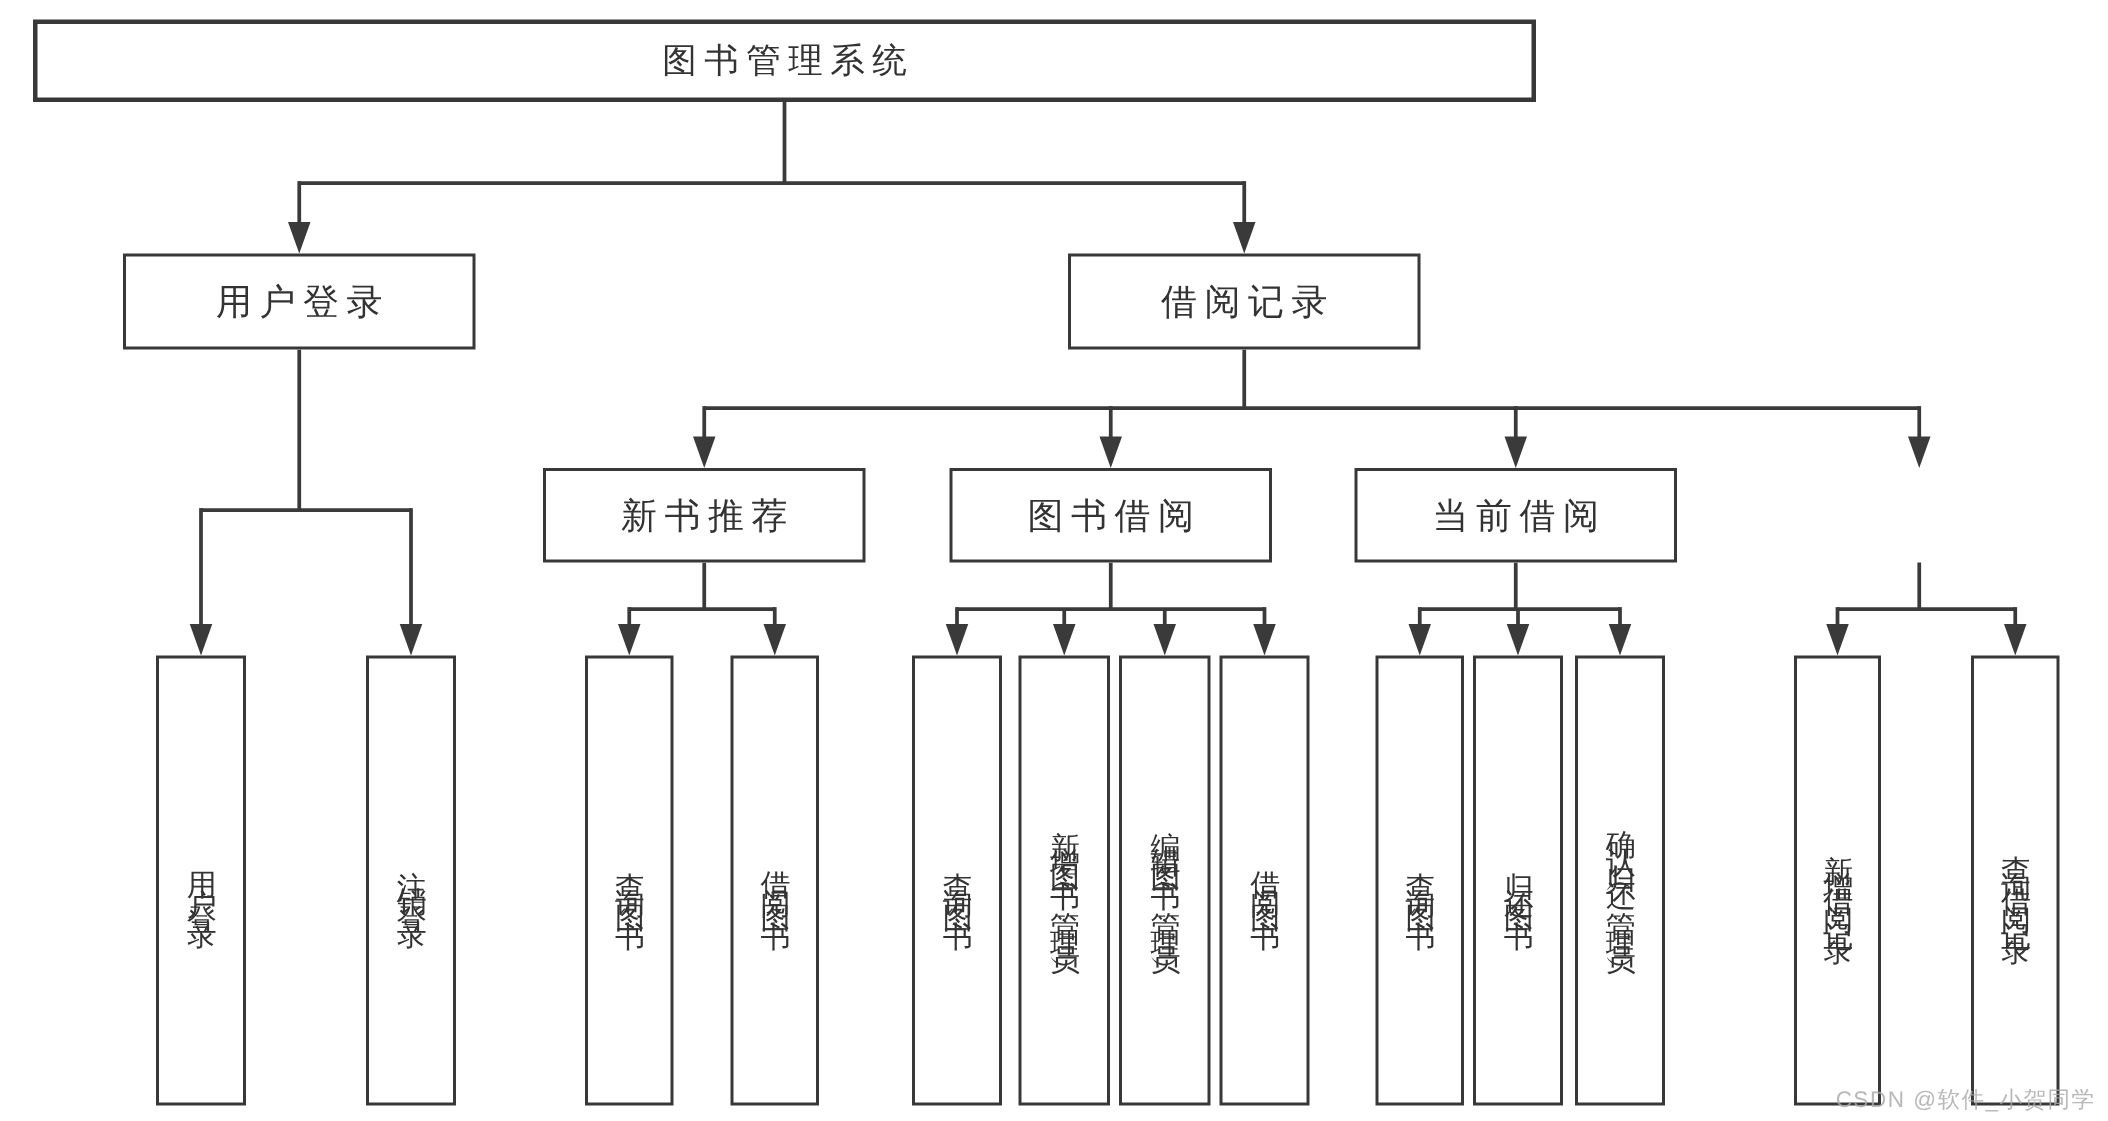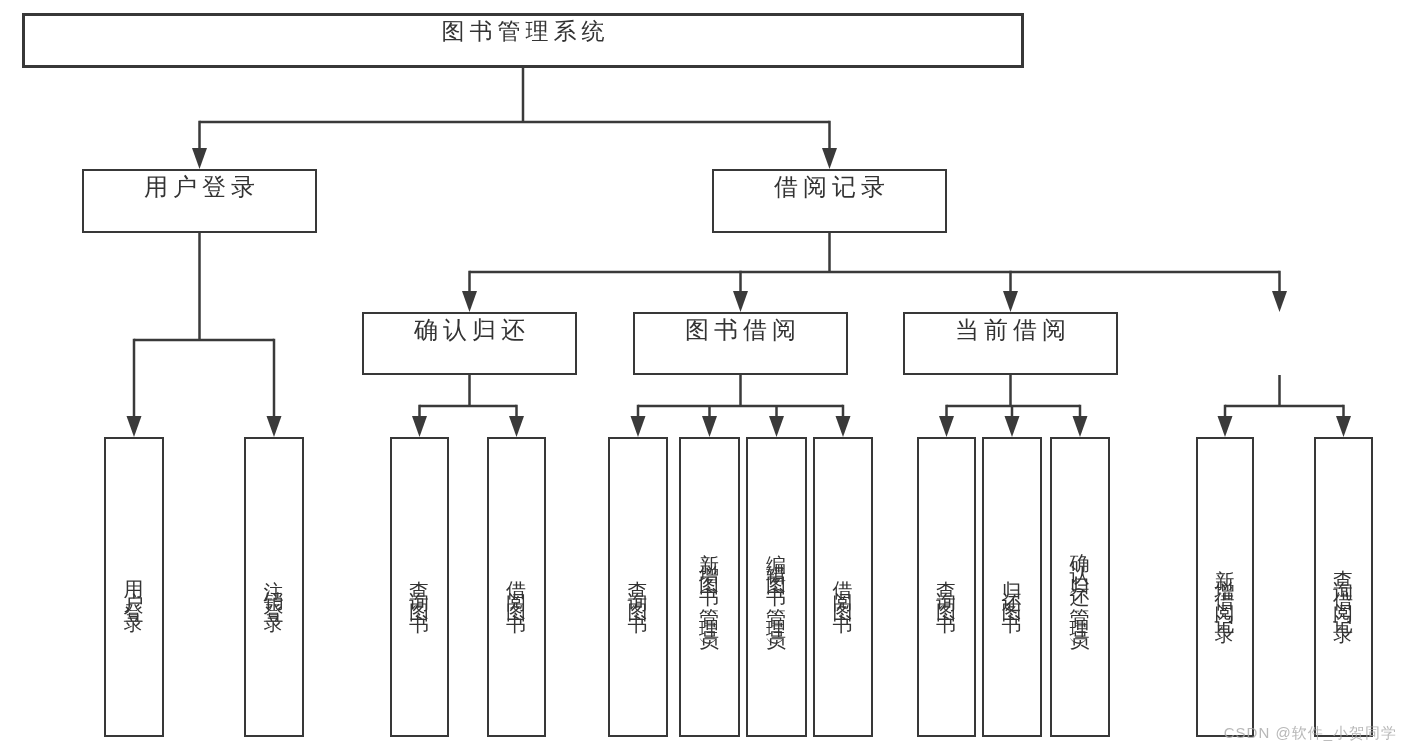--- a/index.html
+++ b/index.html
@@ -19,20 +19,21 @@
     position: absolute;
     left: 0; top: 0;
     width: 1405px; height: 747px;
   }
   .hbox {
     position: absolute;
     box-sizing: border-box;
     border: 2.5px solid #383838;
     background: #ffffff;
     display: flex;
+    align-items: center;
     justify-content: center;
     color: #333333;
     font-size: 24px;
     letter-spacing: 5px;
     text-indent: 5px;
     white-space: nowrap;
   }
   .hbox.root { border-width: 3px; font-size: 23px; }
   .vbox {
     position: absolute;
@@ -138,21 +139,21 @@
   </div>
 
   <div class="hbox" style="left:82px; top:169px; width:235px; height:64px;">
     <span>用户登录</span>
   </div>
   <div class="hbox" style="left:712px; top:169px; width:235px; height:64px;">
     <span>借阅记录</span>
   </div>
 
   <div class="hbox" style="left:362px; top:312px; width:215px; height:63px;">
-    <span>确认归还</span>
+    <span>新书推荐</span>
   </div>
   <div class="hbox" style="left:903px; top:312px; width:215px; height:63px;">
     <span>当前借阅</span>
   </div>
   <div class="hbox" style="left:633px; top:312px; width:215px; height:63px;">
     <span>图书借阅</span>
   </div>
 
   <div class="vbox" style="left:104px; top:437px; width:60px; height:300px;">
     <span class="vtext">用户登录</span>

